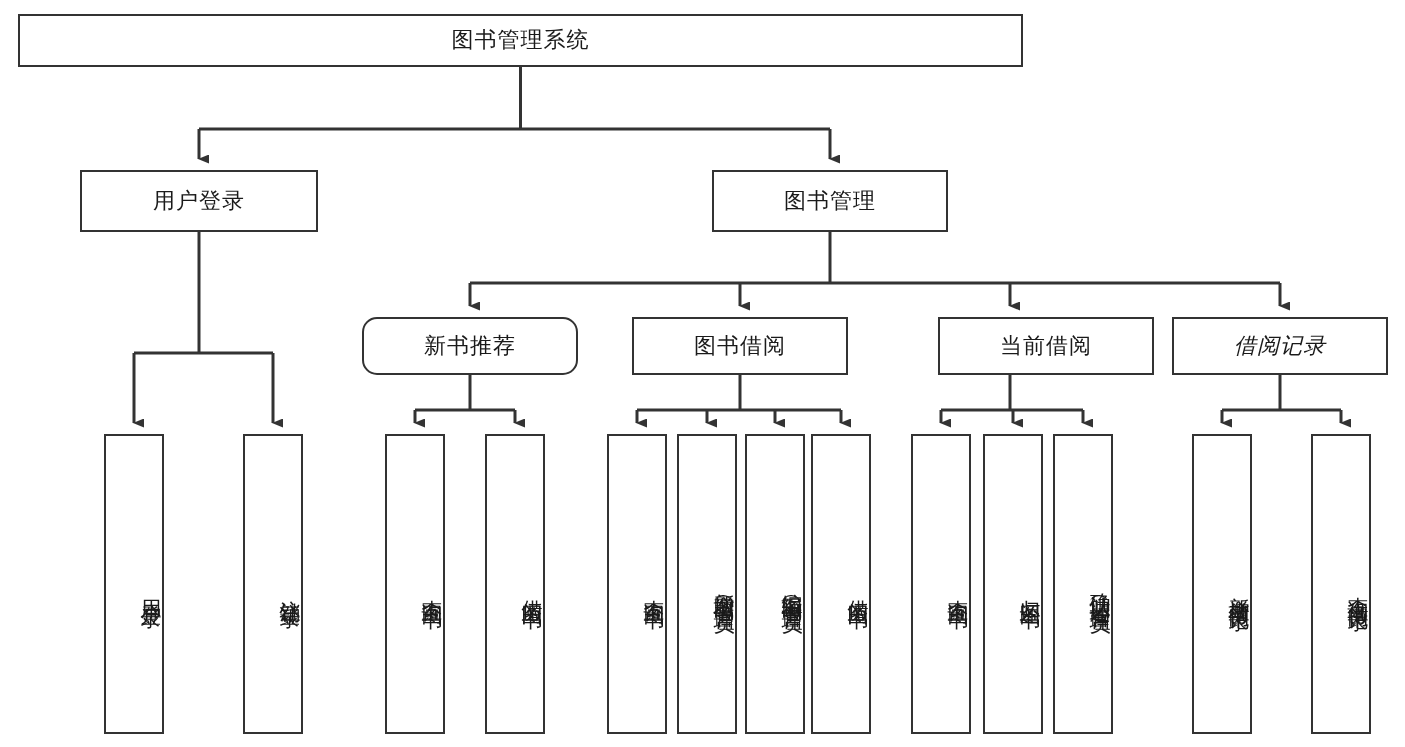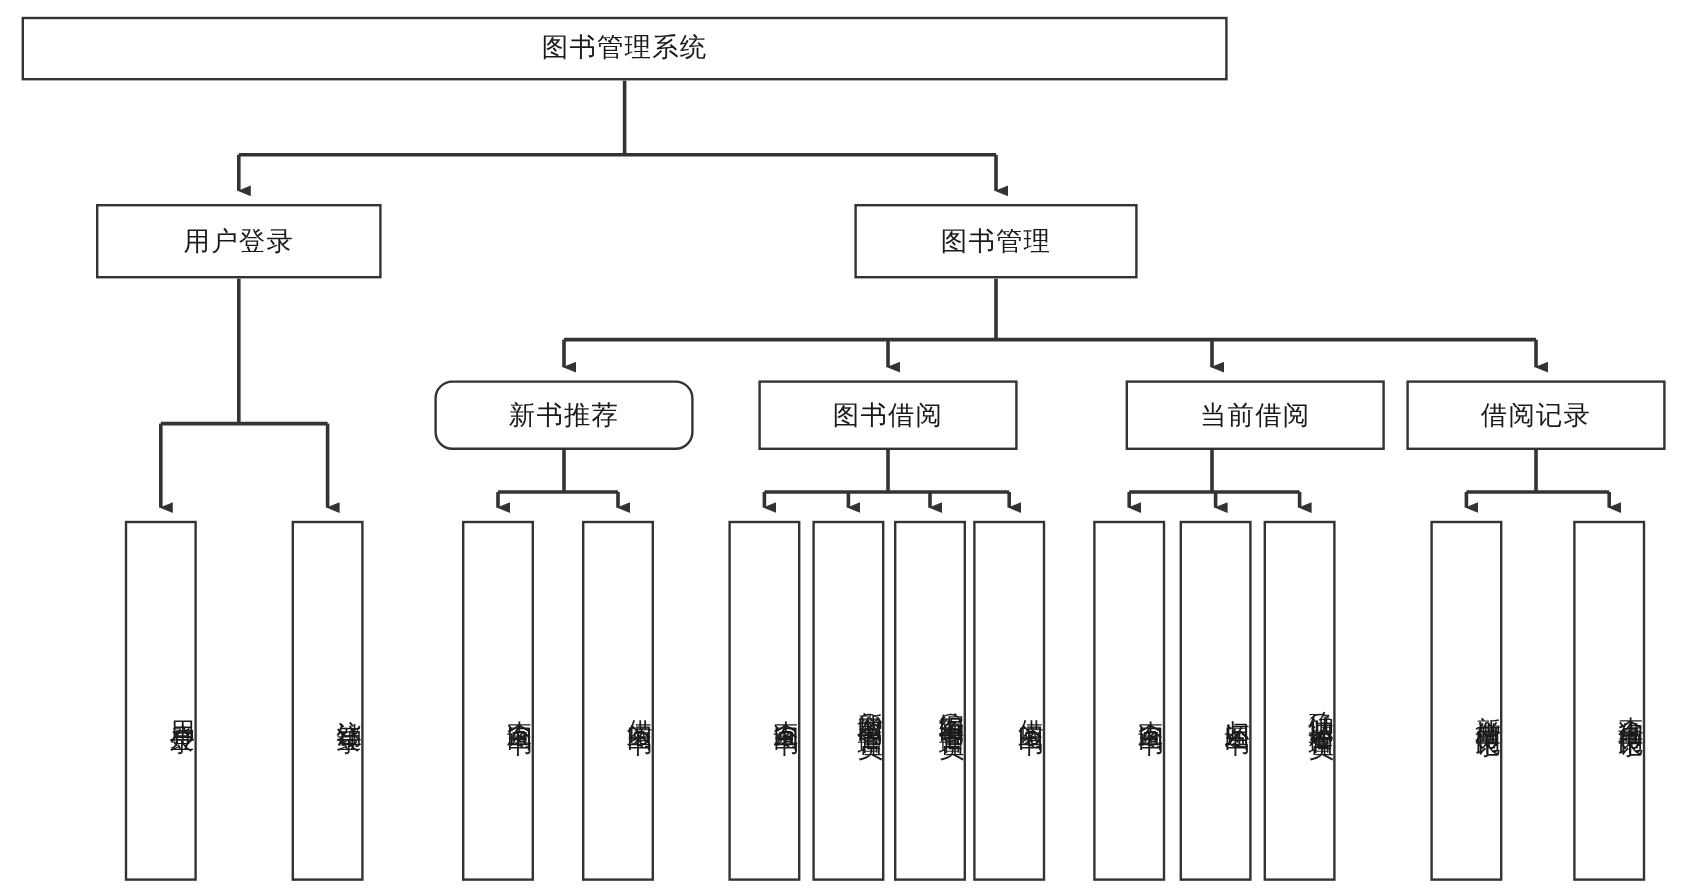--- a/index.html
+++ b/index.html
@@ -123,21 +123,21 @@
       </div>
       <div class="node horiz" style="left: 362px; top: 317px; width: 216px; height: 58px; border-radius: 15px;">
         <span class="label">新书推荐</span>
       </div>
       <div class="node horiz" style="left: 632px; top: 317px; width: 216px; height: 58px;">
         <span class="label">图书借阅</span>
       </div>
       <div class="node horiz" style="left: 902px; top: 317px; width: 216px; height: 58px; margin-left: 36px;">
         <span class="label">当前借阅</span>
       </div>
-      <div class="node horiz" style="left: 1172px; top: 317px; width: 216px; height: 58px;">
+      <div class="node horiz" style="left: 1172px; top: 317px; width: 216px; height: 58px; font-style: italic;">
         <span class="label">借阅记录</span>
       </div>
       <div class="node vert" style="left: 104px; top: 434px; width: 60px; height: 300px;">
         <span class="label">用户登录</span>
       </div>
       <div class="node vert" style="left: 243px; top: 434px; width: 60px; height: 300px;">
         <span class="label">注销登录</span>
       </div>
       <div class="node vert" style="left: 385px; top: 434px; width: 60px; height: 300px;">
         <span class="label">查询图书</span>

